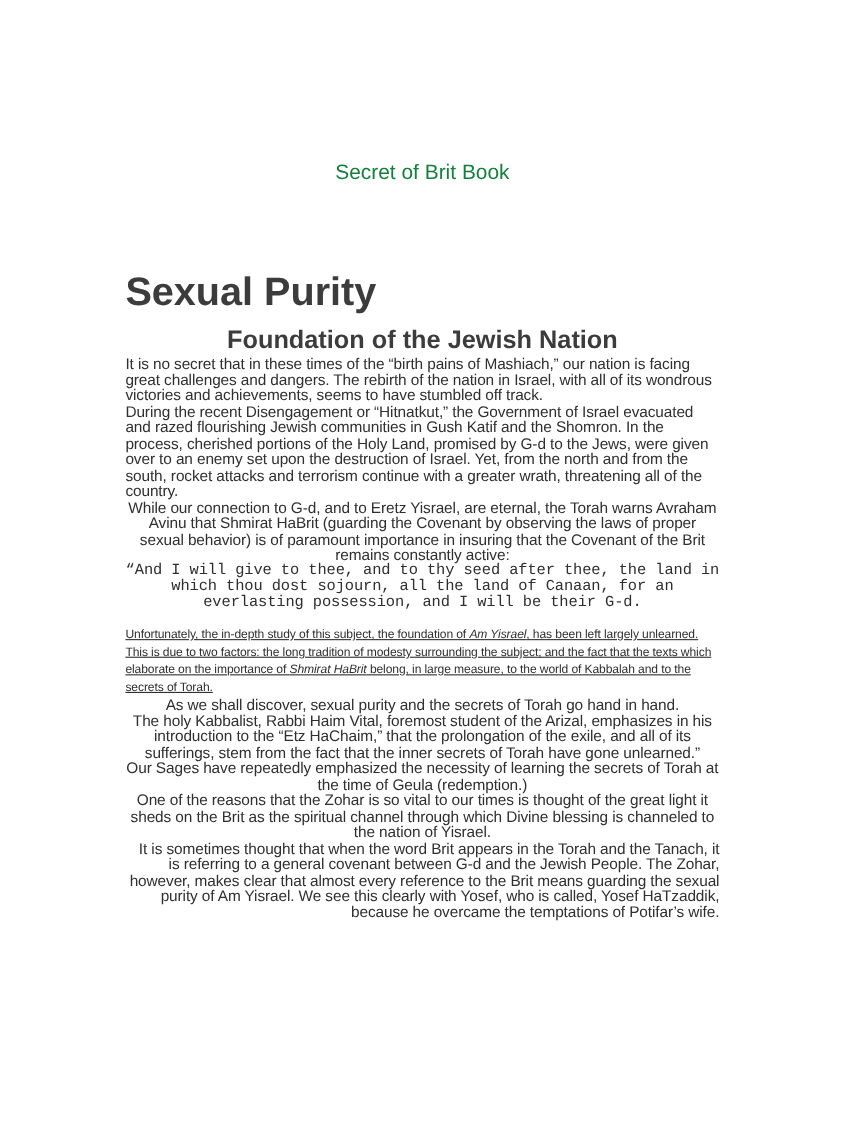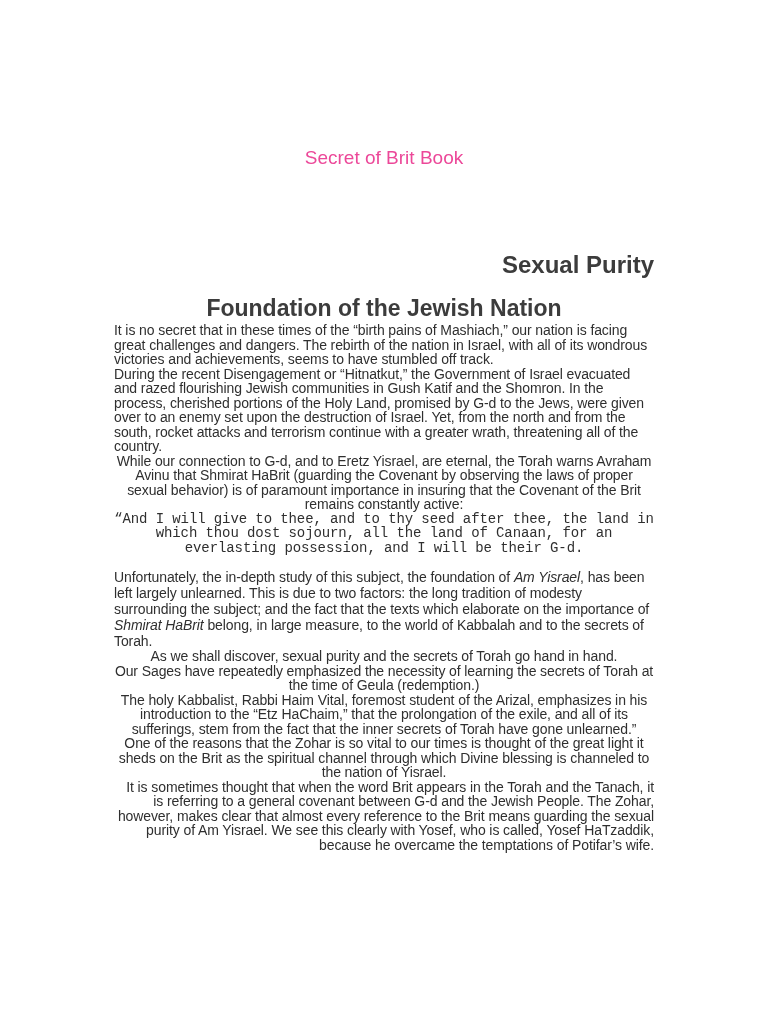--- a/index.html
+++ b/index.html
@@ -25,26 +25,26 @@
   .content {
     width: 540px;
     margin: 0 auto;
   }
   .doc-header {
     margin: 0;
     text-align: center;
     font-size: 19px;
     line-height: 22px;
     font-weight: 400;
-    color: #ec4899;
+    color: #15803d;
   }
   .main-heading {
     margin: 81px 0 0 0;
-    text-align: right;
-    font-size: 24px;
+    text-align: left;
+    font-size: 36px;
     line-height: 30px;
     font-weight: 700;
     color: #3c3c3c;
   }
   .sub-heading {
     margin: 13px 0 0 0;
     text-align: center;
     font-size: 23px;
     line-height: 30px;
     font-weight: 700;
@@ -55,23 +55,24 @@
     line-height: 14.5px;
     letter-spacing: -0.1px;
     margin: 0;
   }
   .p-intro          { margin-top: 13px; }
   .p-disengagement  { margin-top: 15px; }
   .p-covenant       { margin-top: 28px; text-align: center; }
   .p-covenant-quote { margin-top: 0;    text-align: center; font-family: Liberation Mono, monospace; }
   .p-emphasis {
     margin: 14px 0 0 0;
-    font-size: 14px;
+    font-size: 11px;
     line-height: 16px;
     letter-spacing: -0.1px;
+    text-decoration: underline;
   }
   .p-emphasis em { font-style: italic; }
   .p-hand-in-hand { margin-top: 35px; text-align: center; }
   .p-sages        { margin-top: 17px; text-align: center; }
   .p-haim-vital   { margin-top: 14px; text-align: center; }
   .p-zohar-light  { margin-top: 14px; text-align: center; }
   .p-brit-meaning { margin-top: 17px; text-align: right; }
 </style>
 </head>
 <body>
@@ -90,22 +91,22 @@
     <p class="body-text p-disengagement">During the recent Disengagement or “Hitnatkut,” the Government of Israel evacuated and razed flourishing Jewish communities in Gush Katif and the Shomron. In the process, cherished portions of the Holy Land, promised by G-d to the Jews, were given over to an enemy set upon the destruction of Israel.  Yet, from the north and from the south, rocket attacks and terrorism continue with a greater wrath, threatening all of the country.</p>
 
     <p class="body-text p-covenant">While our connection to G-d, and to Eretz Yisrael, are eternal, the Torah warns Avraham Avinu that Shmirat HaBrit (guarding the Covenant by observing the laws of proper sexual behavior) is of paramount importance in insuring that the Covenant of the Brit remains constantly active:</p>
 
     <p class="body-text p-covenant-quote">“And I will give to thee, and to thy seed after thee, the land in which thou dost sojourn, all the land of Canaan, for an everlasting possession, and I will be their G-d.</p>
 
     <p class="p-emphasis"><span>Unfortunately, the in-depth study of this subject, the foundation of </span><em>Am Yisrael</em><span>, has been left largely unlearned. This is due to two factors: the long tradition of modesty surrounding the subject; and the fact that the texts which elaborate on the importance of </span><em>Shmirat HaBrit</em><span> belong, in large measure, to the world of Kabbalah and to the secrets of Torah.</span></p>
 
     <p class="body-text p-hand-in-hand">As we shall discover, sexual purity and the secrets of Torah go hand in hand.</p>
 
+    <p class="body-text p-haim-vital">The holy Kabbalist, Rabbi Haim Vital, foremost student of the Arizal, emphasizes in his introduction to the “Etz HaChaim,” that the prolongation of the exile, and all of its sufferings, stem from the fact that the inner secrets of Torah have gone unlearned.”</p>
+
     <p class="body-text p-sages">Our Sages have repeatedly emphasized the necessity of learning the secrets of Torah at the time of Geula (redemption.)</p>
-
-    <p class="body-text p-haim-vital">The holy Kabbalist, Rabbi Haim Vital, foremost student of the Arizal, emphasizes in his introduction to the “Etz HaChaim,” that the prolongation of the exile, and all of its sufferings, stem from the fact that the inner secrets of Torah have gone unlearned.”</p>
 
     <p class="body-text p-zohar-light">One of the reasons that the Zohar is so vital to our times is thought of the great light it sheds on the Brit as the spiritual channel through which Divine blessing is channeled to the nation of Yisrael.</p>
 
     <p class="body-text p-brit-meaning">It is sometimes thought that when the word Brit appears in the Torah and the Tanach, it is referring to a general covenant between G-d and the Jewish People. The Zohar, however, makes clear that almost every reference to the Brit means guarding the sexual purity of Am Yisrael. We see this clearly with Yosef, who is called, Yosef HaTzaddik, because he overcame the temptations of Potifar’s wife.</p>
 
   </div>
 </div>
 
 </body></html>

